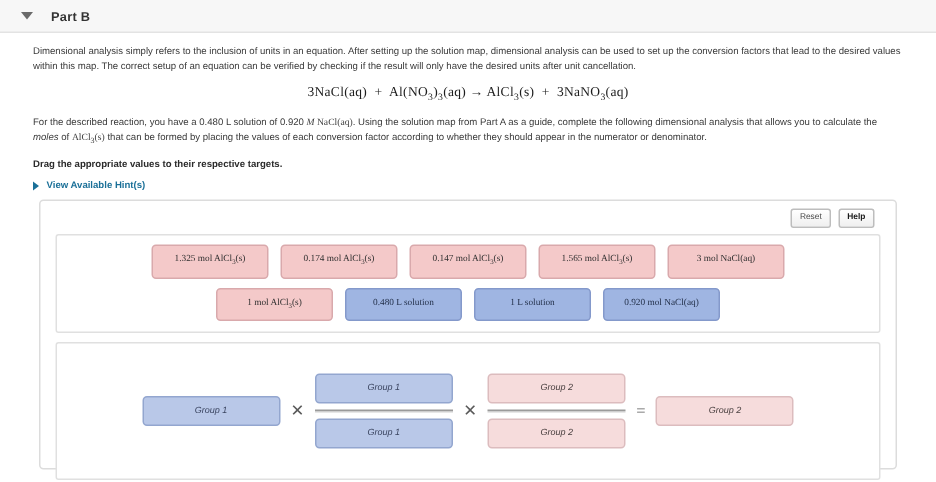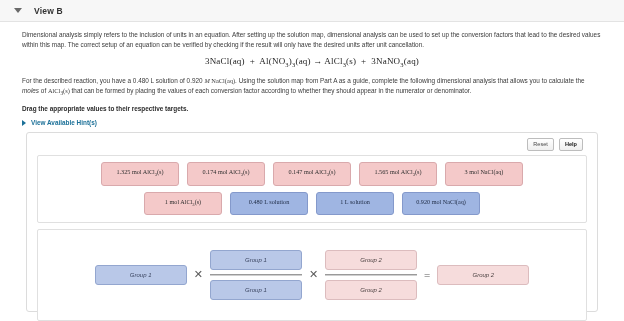--- a/index.html
+++ b/index.html
@@ -210,21 +210,21 @@
   
   .submit-wrap { padding: 6px 0 0 22px; }
 </style>
 </head>
 <body>
 
 <div class="page">
 
   <div class="part-header">
     <span class="disclosure-tri"></span>
-    <span class="part-title">View B</span>
+    <span class="part-title">Part B</span>
   </div>
 
   <div class="content">
 
     <p class="para">Dimensional analysis simply refers to the inclusion of units in an equation. After setting up the solution map, dimensional analysis can be used to set up the conversion factors that lead to the desired values within this map. The correct setup of an equation can be verified by checking if the result will only have the desired units after unit cancellation.</p>
 
     <div class="eqn">
       3NaCl(aq)&nbsp; +&nbsp; Al(NO<sub>3</sub>)<sub>3</sub>(aq) → AlCl<sub>3</sub>(s)&nbsp; +&nbsp; 3NaNO<sub>3</sub>(aq)
     </div>
 

